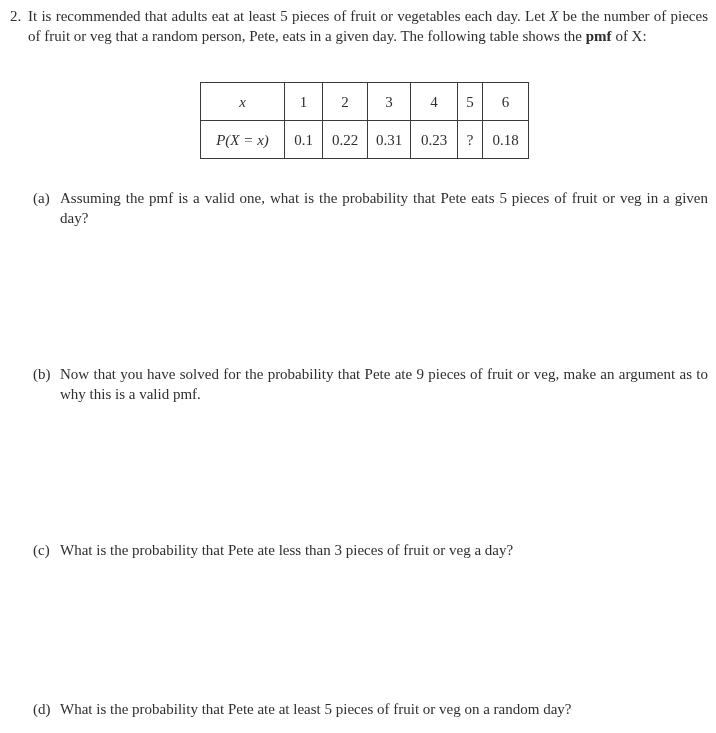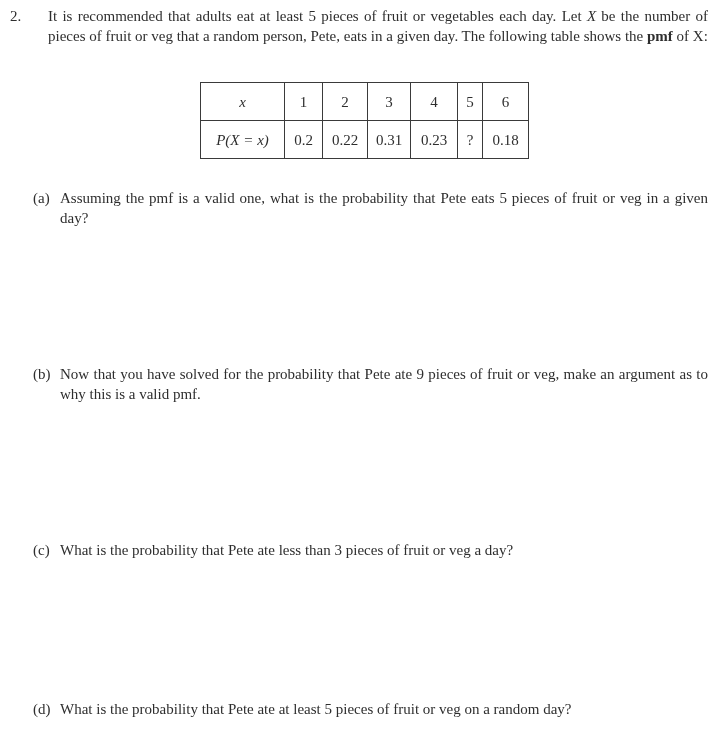--- a/index.html
+++ b/index.html
@@ -27,21 +27,20 @@
     display: flex;
     align-items: flex-start;
   }
   .problem-number {
     width: 18px;
     flex: 0 0 18px;
   }
   .intro-text {
     flex: 1 1 auto;
     text-align: justify;
-    margin-left: 20px;
   }
   .math-it { font-style: italic; }
   .bold { font-weight: bold; }
 
   
   .table-wrap {
     top: 82px;
     left: 200px;
   }
   table.pmf-table {
@@ -99,21 +98,21 @@
       <td class="c0 math-it">x</td>
       <td class="c1">1</td>
       <td class="c2">2</td>
       <td class="c3">3</td>
       <td class="c4">4</td>
       <td class="c5">5</td>
       <td class="c6">6</td>
     </tr>
     <tr>
       <td class="c0 math-it">P(X = x)</td>
-      <td class="c1">0.2</td>
+      <td class="c1">0.1</td>
       <td class="c2">0.22</td>
       <td class="c3">0.31</td>
       <td class="c4">0.23</td>
       <td class="c5">?</td>
       <td class="c6">0.18</td>
     </tr>
   </tbody>
     </table>
 </div>
 

